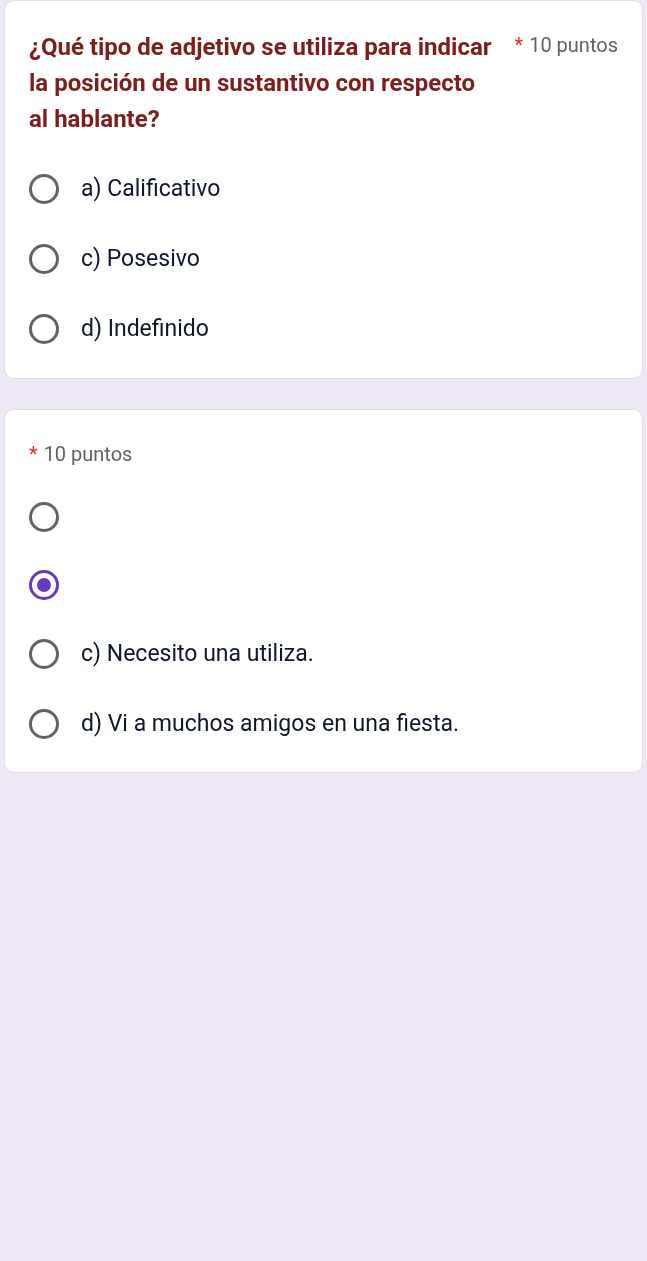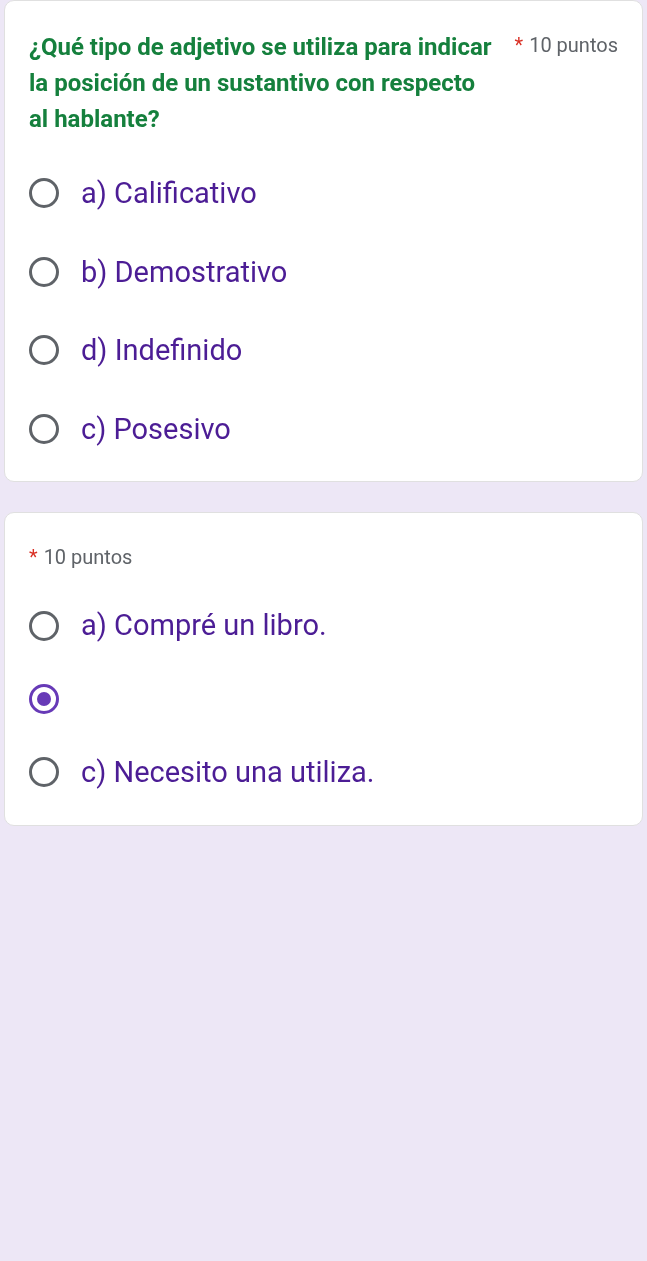--- a/index.html
+++ b/index.html
@@ -17,21 +17,21 @@
     border: 1px solid #e0e0e0;
   }
   .card-header {
     display: flex;
     align-items: flex-start;
     margin-bottom: 36px;
   }
   .question-text {
     font-size: 24px;
     font-weight: 700;
-    color: #15803d;
+    color: #7f1d1d;
     line-height: 1.5;
     flex: 1;
     padding-right: 16px;
   }
   .points-box {
     white-space: nowrap;
     font-size: 20px;
     color: #5f6368;
     padding-top: 4px;
   }
@@ -67,67 +67,66 @@
     position: absolute;
     top: 50%;
     left: 50%;
     width: 14px;
     height: 14px;
     background: #673ab7;
     border-radius: 50%;
     transform: translate(-50%, -50%);
   }
   .option-label {
-    font-size: 29px;
-    color: #4c1d95;
+    font-size: 23px;
+    color: #0f172a;
     line-height: 1.4;
   }
 </style>
 </head>
 <body>
 
 <div class="card">
   <div class="card-header">
     <div class="question-text">¿Qué tipo de adjetivo se utiliza para indicar la posición de un sustantivo con respecto al hablante?</div>
     <div class="points-box">
       <span class="required-asterisk">*</span><span>10 puntos</span>
     </div>
   </div>
   <div class="options">
     <div class="option-row">
       <div class="radio"></div>
       <div class="option-label">a) Calificativo</div>
     </div>
     <div class="option-row">
       <div class="radio"></div>
-      <div class="option-label">b) Demostrativo</div>
+      <div class="option-label">c) Posesivo</div>
     </div>
     <div class="option-row">
       <div class="radio"></div>
       <div class="option-label">d) Indefinido</div>
-    </div>
-    <div class="option-row">
-      <div class="radio"></div>
-      <div class="option-label">c) Posesivo</div>
     </div>
   </div>
 </div>
 
 <div class="card">
   <div class="card-header">
     <div class="points-box">
       <span class="required-asterisk">*</span><span>10 puntos</span>
     </div>
   </div>
   <div class="options">
     <div class="option-row">
       <div class="radio"></div>
-      <div class="option-label">a) Compré un libro.</div>
     </div>
     <div class="option-row">
       <div class="radio selected"></div>
     </div>
     <div class="option-row">
       <div class="radio"></div>
       <div class="option-label">c) Necesito una utiliza.</div>
     </div>
+    <div class="option-row">
+      <div class="radio"></div>
+      <div class="option-label">d) Vi a muchos amigos en una fiesta.</div>
+    </div>
   </div>
 </div>
 
 </body></html>

